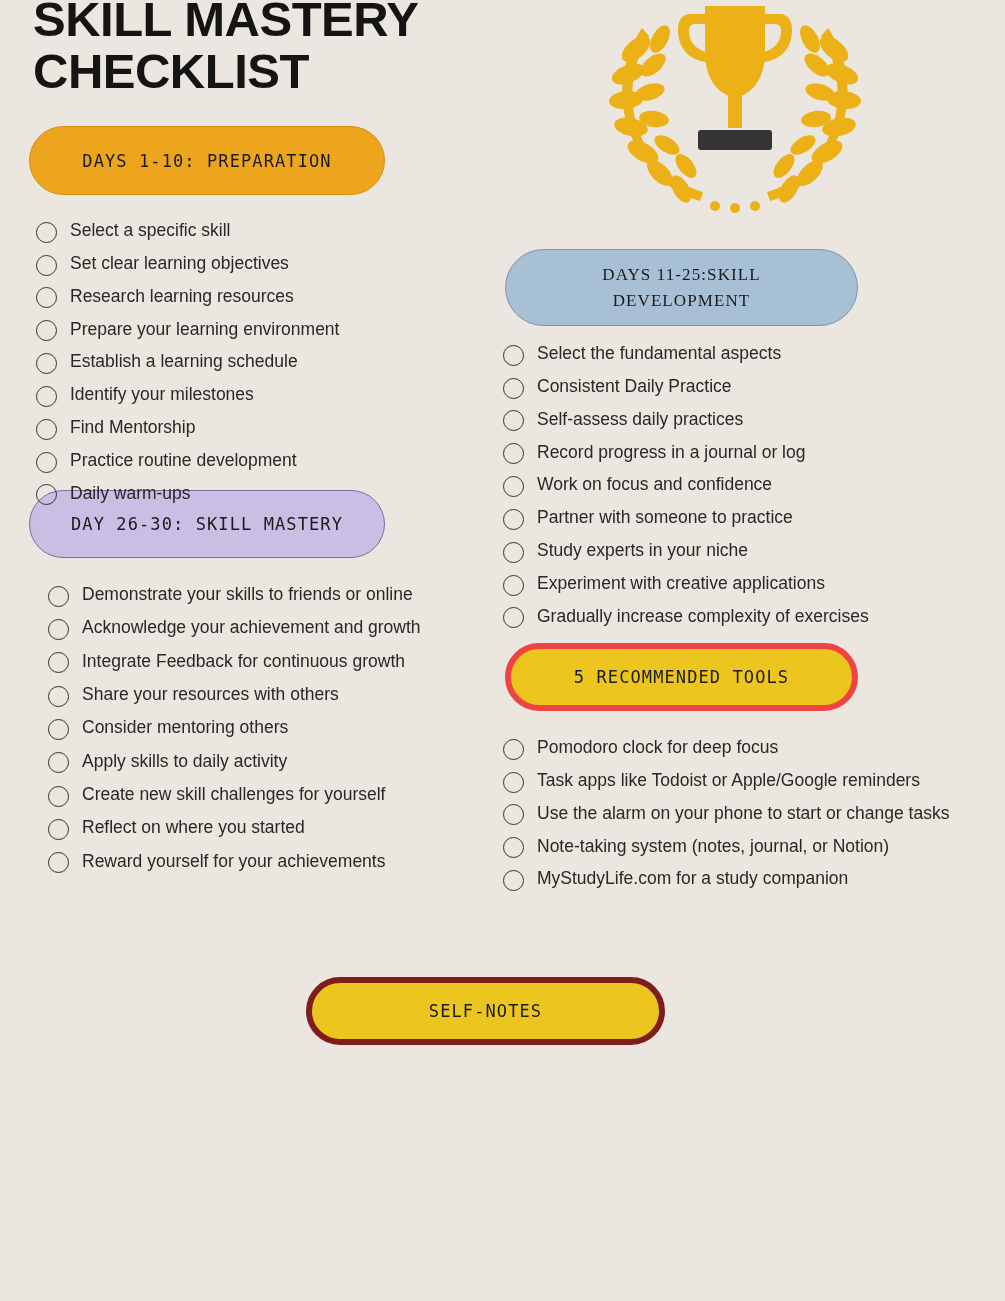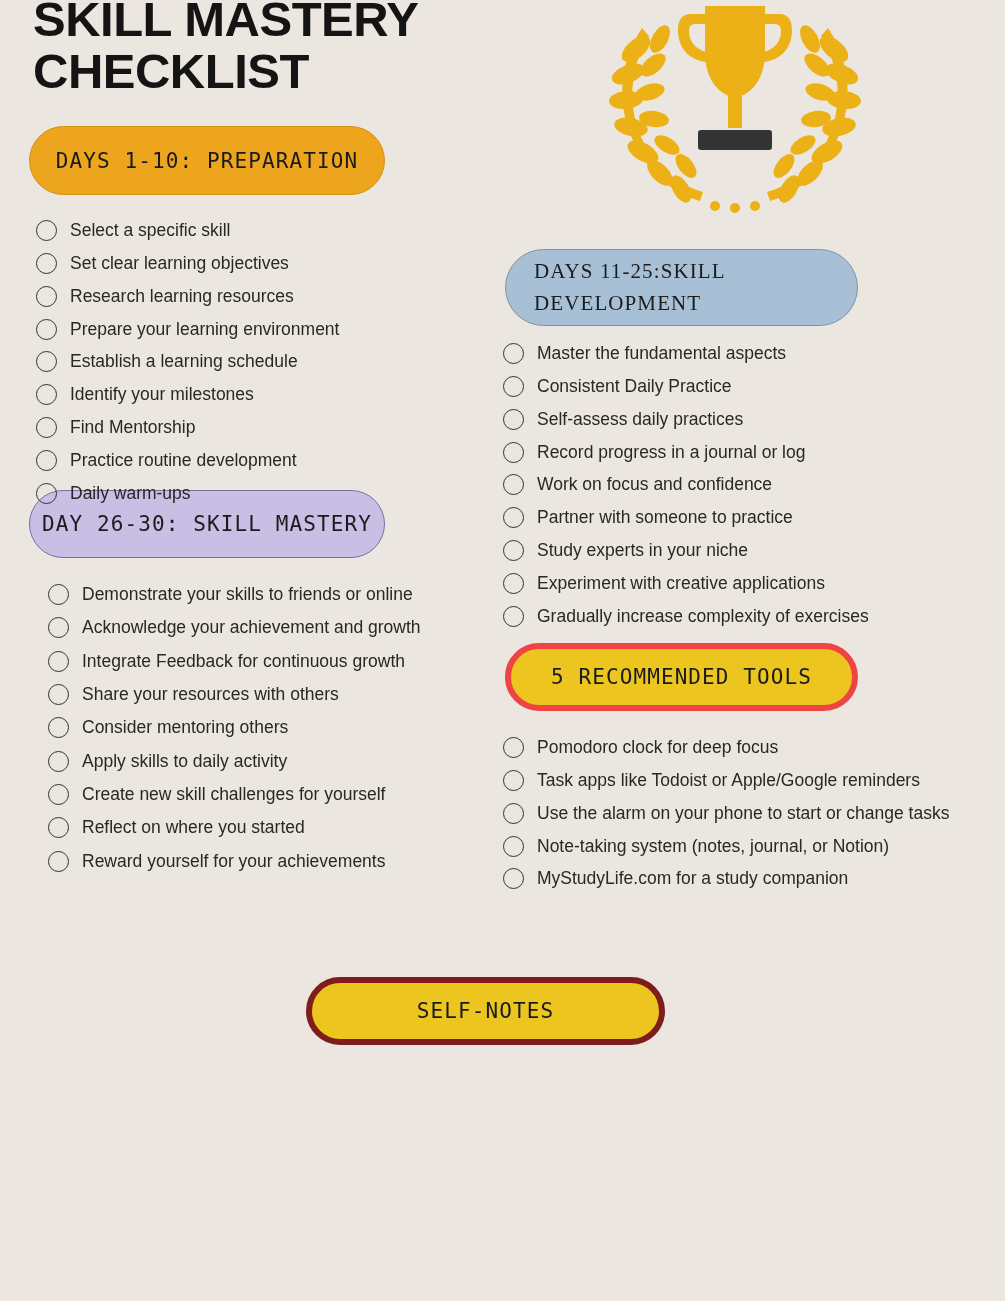--- a/index.html
+++ b/index.html
@@ -45,24 +45,24 @@
     width: 290px;
     height: 250px;
   }
 
   
   .pill {
     position: absolute;
     display: flex;
     align-items: center;
     justify-content: center;
-    text-align: left;
+    text-align: center;
     border-radius: 40px;
     font-family: "DejaVu Sans Mono", monospace;
-    font-size: 21px;
+    font-size: 17px;
     letter-spacing: 1.1px;
     color: #1b1b1b;
     box-sizing: border-box;
   }
   #pill-prep {
     left: 29px;
     top: 126px;
     width: 356px;
     height: 69px;
     background: #eda51e;
@@ -104,21 +104,21 @@
     border: 6px solid #7f1d1d;
   }
 
   
   .checklist {
     position: absolute;
     box-sizing: border-box;
   }
   .check-item {
     display: flex;
-    align-items: flex-start;
+    align-items: center;
     margin-bottom: 4px;
   }
   .check-box {
     flex: 0 0 auto;
     width: 19px;
     height: 19px;
     border: 1.6px solid #33312f;
     border-radius: 50%;
     margin-top: 4px;
     margin-right: 13px;
@@ -287,21 +287,21 @@
     </div>
     <div class="check-item">
       <span class="check-box"></span>
       <span class="check-label">Reward yourself for your achievements</span>
     </div>
   </div>
 
   <div class="checklist" id="list-dev">
     <div class="check-item">
       <span class="check-box"></span>
-      <span class="check-label">Master the fundamental aspects</span>
+      <span class="check-label">Select the fundamental aspects</span>
     </div>
     <div class="check-item">
       <span class="check-box"></span>
       <span class="check-label">Consistent  Daily Practice</span>
     </div>
     <div class="check-item">
       <span class="check-box"></span>
       <span class="check-label">Self-assess daily practices</span>
     </div>
     <div class="check-item">

